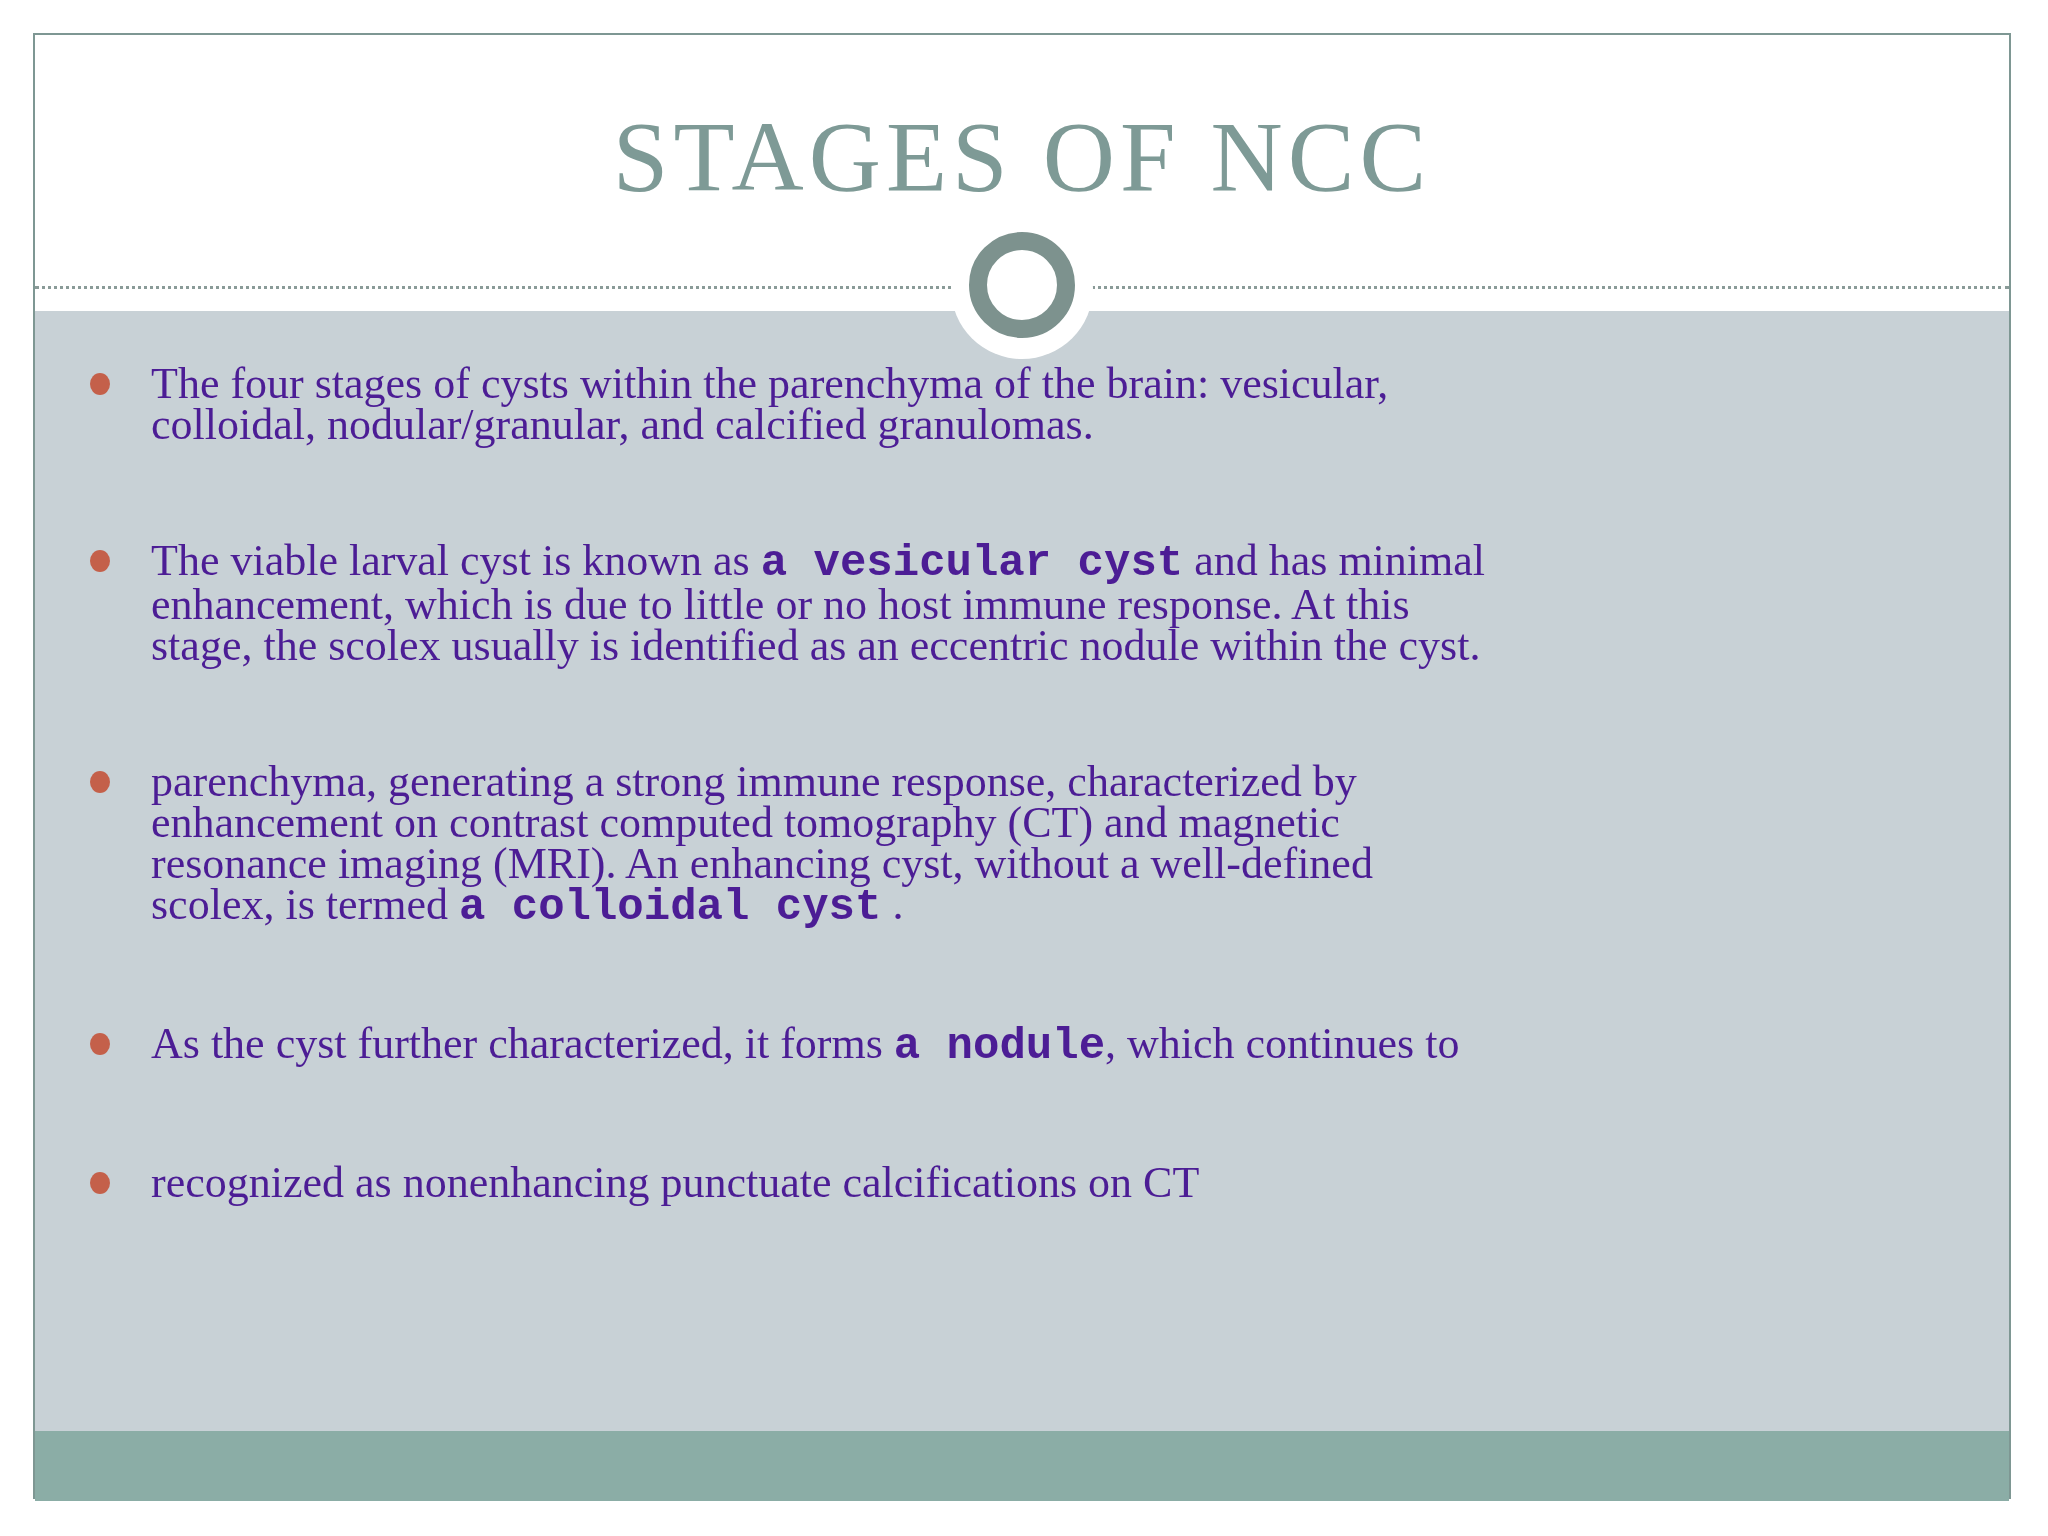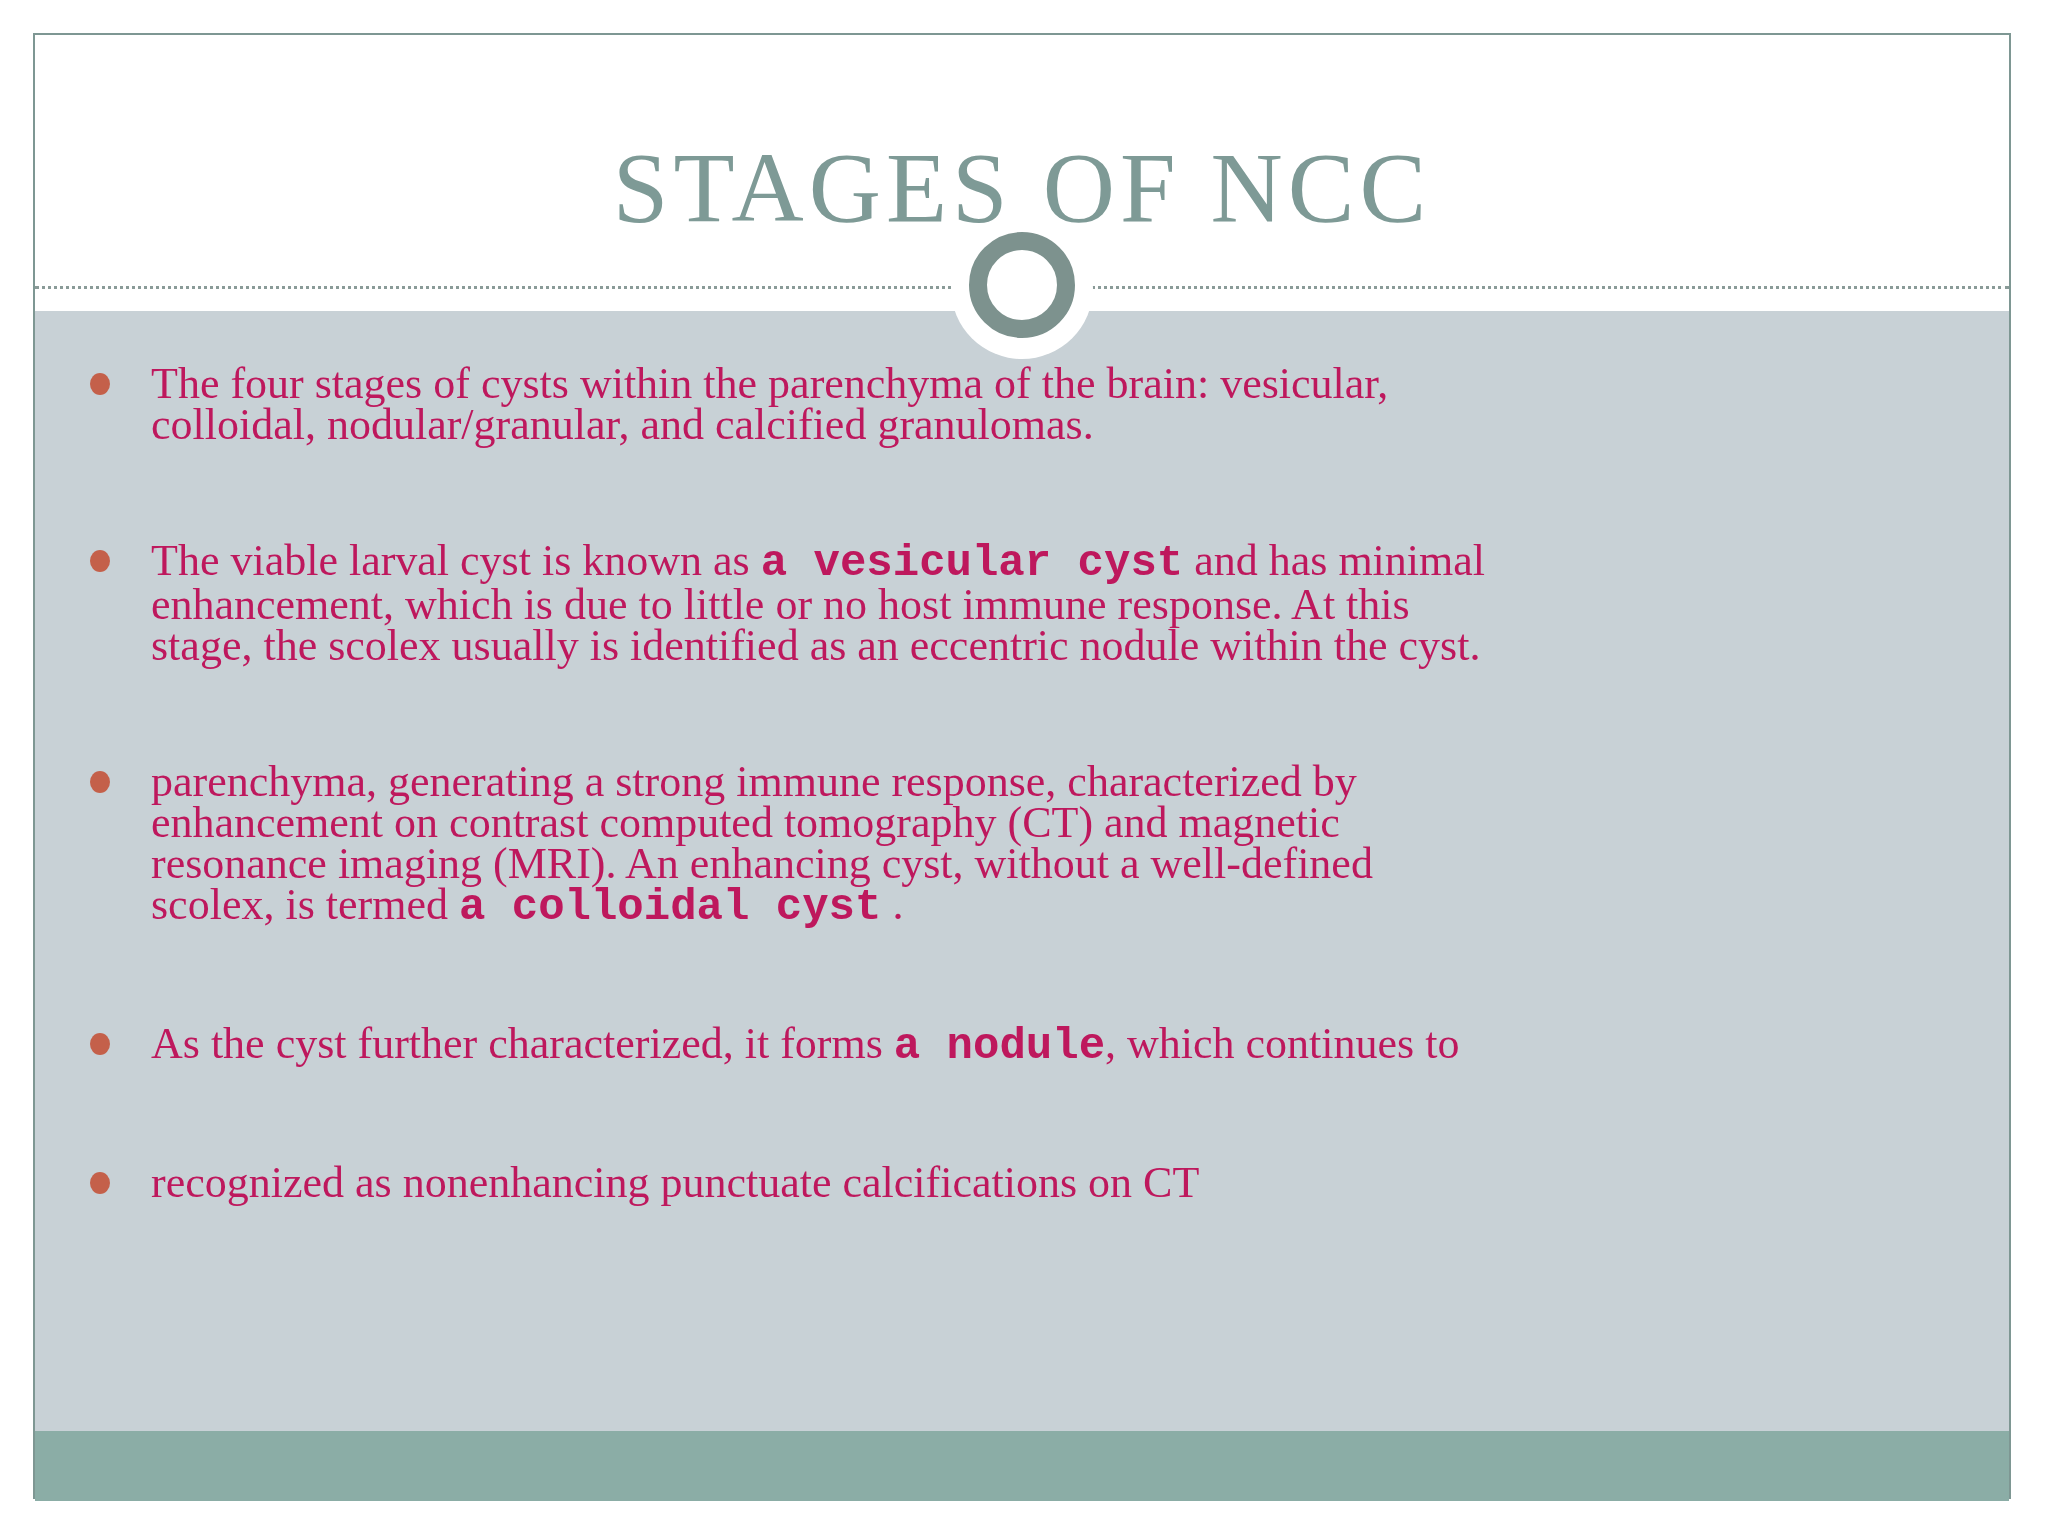--- a/index.html
+++ b/index.html
@@ -25,21 +25,21 @@
     background: #ffffff;
     box-sizing: border-box;
   }
   .header {
     position: relative;
     height: 276px;
     background: #ffffff;
   }
   .slide-title {
     margin: 0;
-    padding-top: 103px;
+    padding-top: 72px;
     text-align: center;
     font-size: 100px;
     line-height: 1;
     font-weight: normal;
     letter-spacing: 5px;
     color: #7e9a96;
   }
   .divider {
     position: absolute;
     left: 0;
@@ -93,21 +93,21 @@
     width: 20px;
     height: 22px;
     border-radius: 50%;
     background: #c4604a;
     margin-top: 10px;
     margin-right: 41px;
   }
   .bullet-text {
     font-size: 44px;
     line-height: 41px;
-    color: #be185d;
+    color: #4c1d95;
   }
   .text-line {
     white-space: nowrap;
   }
   .run-bold {
     font-weight: bold;
     font-family: Liberation Mono, monospace;
   }
   .footer-bar {
     position: relative;

